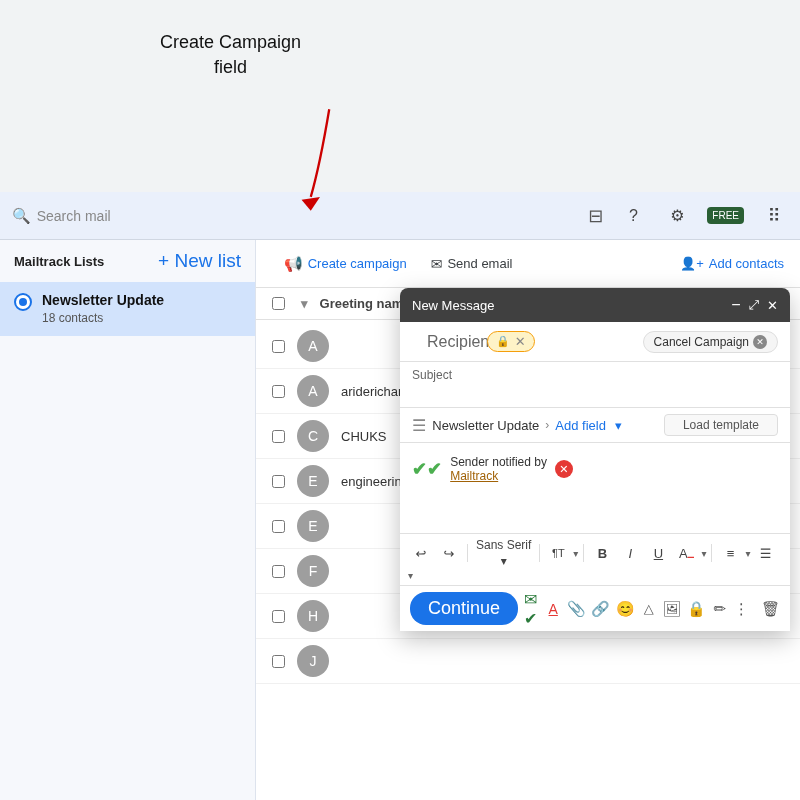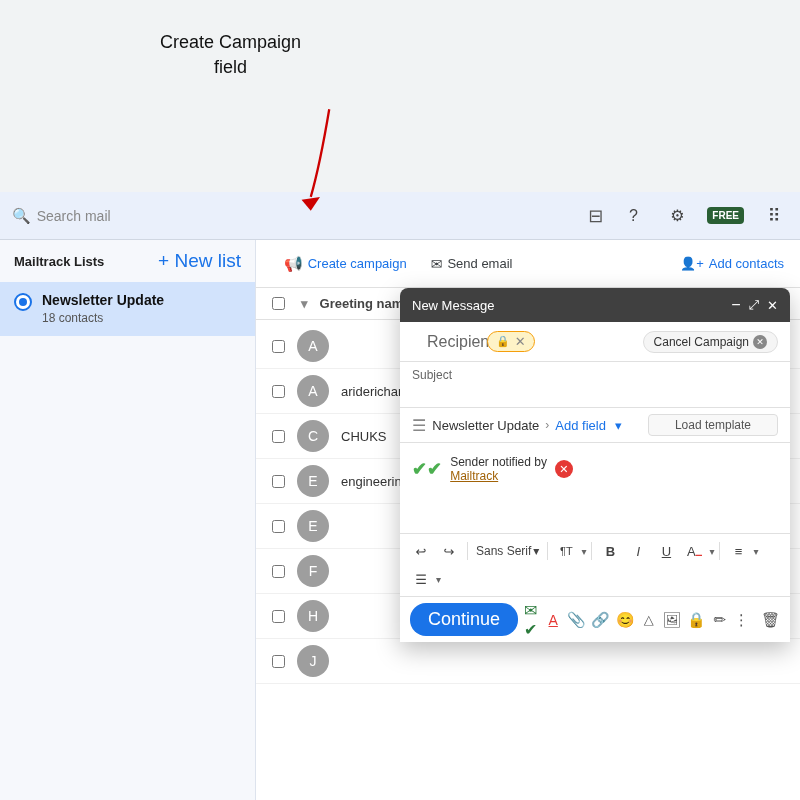--- a/index.html
+++ b/index.html
@@ -62,21 +62,21 @@
       border-radius: 50%;
     }
 
     
     .mailtrack-logo {
       background: #2a5f34;
       border-radius: 4px;
       padding: 3px 5px;
       color: white;
       font-size: 10px;
-      font-weight: bold;
+      font-weight: normal;
       position: relative;
     }
 
     
     .content-area {
       position: absolute;
       top: 240px;
       left: 0;
       right: 0;
       bottom: 0;
@@ -337,21 +337,21 @@
       cursor: pointer;
       font-size: 13px;
       color: #1a73e8;
       display: flex; align-items: center; gap: 9px;
     }
     .load-template-btn {
       margin-left: auto;
       border: 1px solid #ddd;
       background: #f8f8f8;
       border-radius: 4px;
-      padding: 3px 26px;
+      padding: 3px 18px;
       font-size: 12px;
       cursor: pointer;
       color: #555;
     }
 
     .compose-area {
       min-height: 90px;
       padding: 12px;
       position: relative;
     }
@@ -397,21 +397,21 @@
       border-radius: 4px;
       cursor: pointer;
       font-size: 13px;
       color: #444;
       border: none;
       background: none;
     }
     .fmt-sep { width: 1px; height: 18px; background: #ddd; margin: 0 3px; }
     .fmt-dropdown {
       display: flex; align-items: center; gap: 2px;
-      font-size: 12px; color: #444; cursor: pointer; padding: 0 3px;
+      font-size: 12px; color: #444; cursor: pointer; padding: 0 3px; flex-direction: column;
     }
 
     
     .action-bar {
       display: flex;
       align-items: center;
       padding: 6px 10px;
       border-top: 1px solid #e0e0e0;
       gap: 6px;
     }

